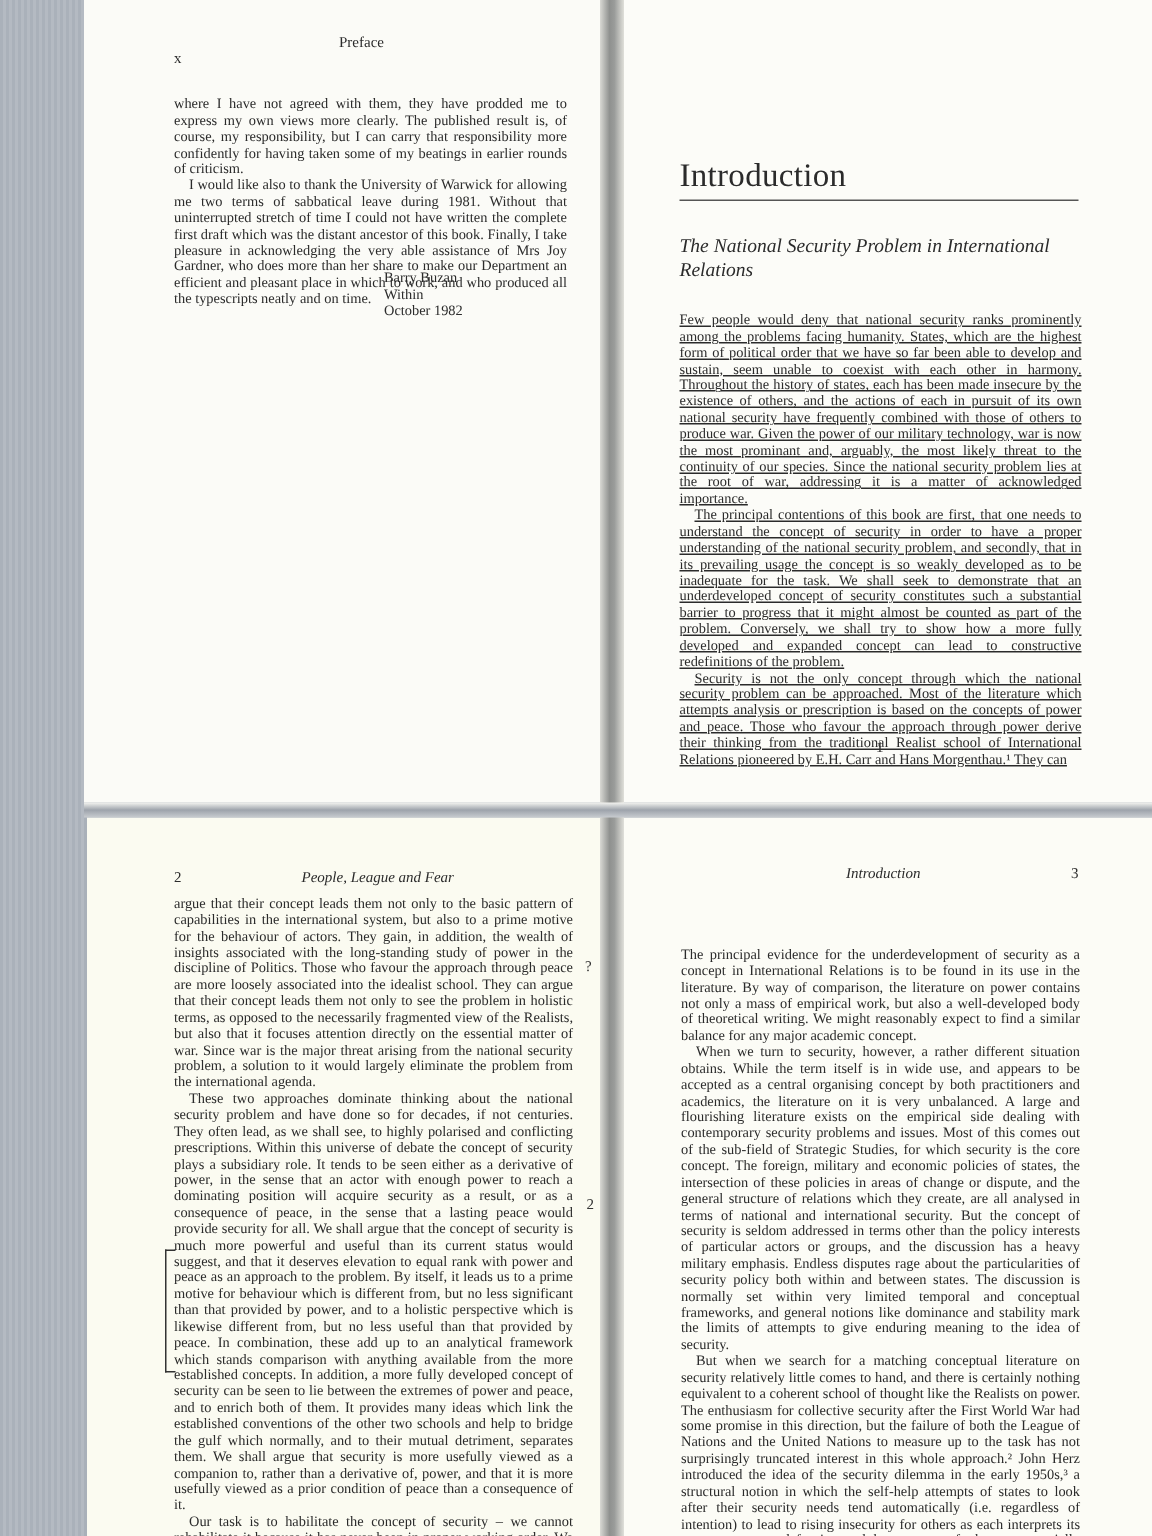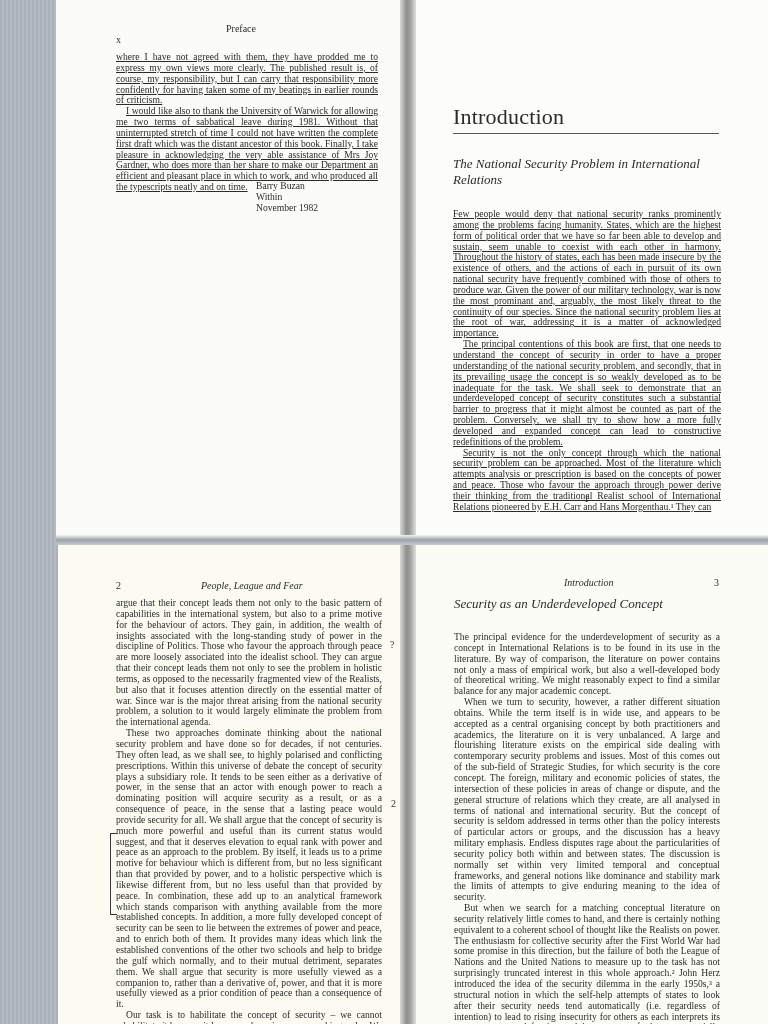--- a/index.html
+++ b/index.html
@@ -29,28 +29,28 @@
   .bracket{position:absolute;border:1px solid #333;border-right:none;}
 </style>
 </head>
 <body>
 
 <div class="stripes"></div>
 
 <div class="page p1">
   <div class="runhead" style="left:60px;top:34px;">x</div>
   <div class="runhead it" style="left:170px;top:23px;">Preface</div>
-  <div class="text" style="left:60px;top:52px;width:262px;text-decoration:underline;">
+  <div class="text" style="left:60px;top:65px;width:262px;">
     <p class="noind">where I have not agreed with them, they have prodded me to express my own views more clearly. The published result is, of course, my responsibility, but I can carry that responsibility more confidently for having taken some of my beatings in earlier rounds of criticism.</p>
     <p>I would like also to thank the University of Warwick for allowing me two terms of sabbatical leave during 1981. Without that uninterrupted stretch of time I could not have written the complete first draft which was the distant ancestor of this book. Finally, I take pleasure in acknowledging the very able assistance of Mrs Joy Gardner, who does more than her share to make our Department an efficient and pleasant place in which to work, and who produced all the typescripts neatly and on time.</p>
   </div>
   <div class="sig" style="left:200px;top:181px;width:122px;">
     <div>Barry Buzan</div>
     <div>Within</div>
-    <div>November 1982</div>
+    <div>October 1982</div>
   </div>
 </div>
 
 <div class="page p2">
   <div class="h1" style="left:39px;top:104px;">Introduction</div>
   <div class="rule" style="left:39px;top:133px;width:266px;"></div>
   <div class="h2" style="left:39px;top:156px;width:250px;">The National Security Problem in International Relations</div>
   <div class="text" style="left:39px;top:209px;width:268px;text-decoration:underline;">
     <p class="noind">Few people would deny that national security ranks prominently among the problems facing humanity. States, which are the highest form of political order that we have so far been able to develop and sustain, seem unable to coexist with each other in harmony. Throughout the history of states, each has been made insecure by the existence of others, and the actions of each in pursuit of its own national security have frequently combined with those of others to produce war. Given the power of our military technology, war is now the most prominant and, arguably, the most likely threat to the continuity of our species. Since the national security problem lies at the root of war, addressing it is a matter of acknowledged importance.</p>
     <p>The principal contentions of this book are first, that one needs to understand the concept of security in order to have a proper understanding of the national security problem, and secondly, that in its prevailing usage the concept is so weakly developed as to be inadequate for the task. We shall seek to demonstrate that an underdeveloped concept of security constitutes such a substantial barrier to progress that it might almost be counted as part of the problem. Conversely, we shall try to show how a more fully developed and expanded concept can lead to constructive redefinitions of the problem.</p>
@@ -68,21 +68,20 @@
     <p>Our task is to habilitate the concept of security – we cannot rehabilitate it because it has never been in proper working order. We shall begin in this Introduction by looking at the evidence that the concept is underdeveloped, and by exploring the reasons for that condition. We shall then introduce the approach of the book, outline its objectives in more detail, and explain the logic of its</p>
   </div>
   <div class="bracket" style="left:52px;top:288px;width:6px;height:80px;"></div>
   <div class="mark" style="left:332px;top:94px;color:#333;">?</div>
   <div class="mark" style="left:333px;top:253px;color:#333;">2</div>
 </div>
 
 <div class="page p4">
   <div class="runhead it" style="left:150px;top:32px;font-style:italic;">Introduction</div>
   <div class="runhead" style="left:300px;top:32px;">3</div>
-  <div class="h2" style="left:40px;top:51px;width:270px;">Security as an Underdeveloped Concept</div>
   <div class="text" style="left:40px;top:87px;width:266px;">
     <p class="noind">The principal evidence for the underdevelopment of security as a concept in International Relations is to be found in its use in the literature. By way of comparison, the literature on power contains not only a mass of empirical work, but also a well-developed body of theoretical writing. We might reasonably expect to find a similar balance for any major academic concept.</p>
     <p>When we turn to security, however, a rather different situation obtains. While the term itself is in wide use, and appears to be accepted as a central organising concept by both practitioners and academics, the literature on it is very unbalanced. A large and flourishing literature exists on the empirical side dealing with contemporary security problems and issues. Most of this comes out of the sub-field of Strategic Studies, for which security is the core concept. The foreign, military and economic policies of states, the intersection of these policies in areas of change or dispute, and the general structure of relations which they create, are all analysed in terms of national and international security. But the concept of security is seldom addressed in terms other than the policy interests of particular actors or groups, and the discussion has a heavy military emphasis. Endless disputes rage about the particularities of security policy both within and between states. The discussion is normally set within very limited temporal and conceptual frameworks, and general notions like dominance and stability mark the limits of attempts to give enduring meaning to the idea of security.</p>
     <p>But when we search for a matching conceptual literature on security relatively little comes to hand, and there is certainly nothing equivalent to a coherent school of thought like the Realists on power. The enthusiasm for collective security after the First World War had some promise in this direction, but the failure of both the League of Nations and the United Nations to measure up to the task has not surprisingly truncated interest in this whole approach.² John Herz introduced the idea of the security dilemma in the early 1950s,³ a structural notion in which the self-help attempts of states to look after their security needs tend automatically (i.e. regardless of intention) to lead to rising insecurity for others as each interprets its own measures as defensive, and the measures of others as potentially threatening. The security dilemma idea is widely acknowledged in the literature, but aside from some notable recent work by Robert Jervis, there has been almost no attempt to build on it.⁴ This is surprising because, as</p>
   </div>
 </div>
 
 <div class="gutter"></div>
 <div class="hsplit"></div>
 

